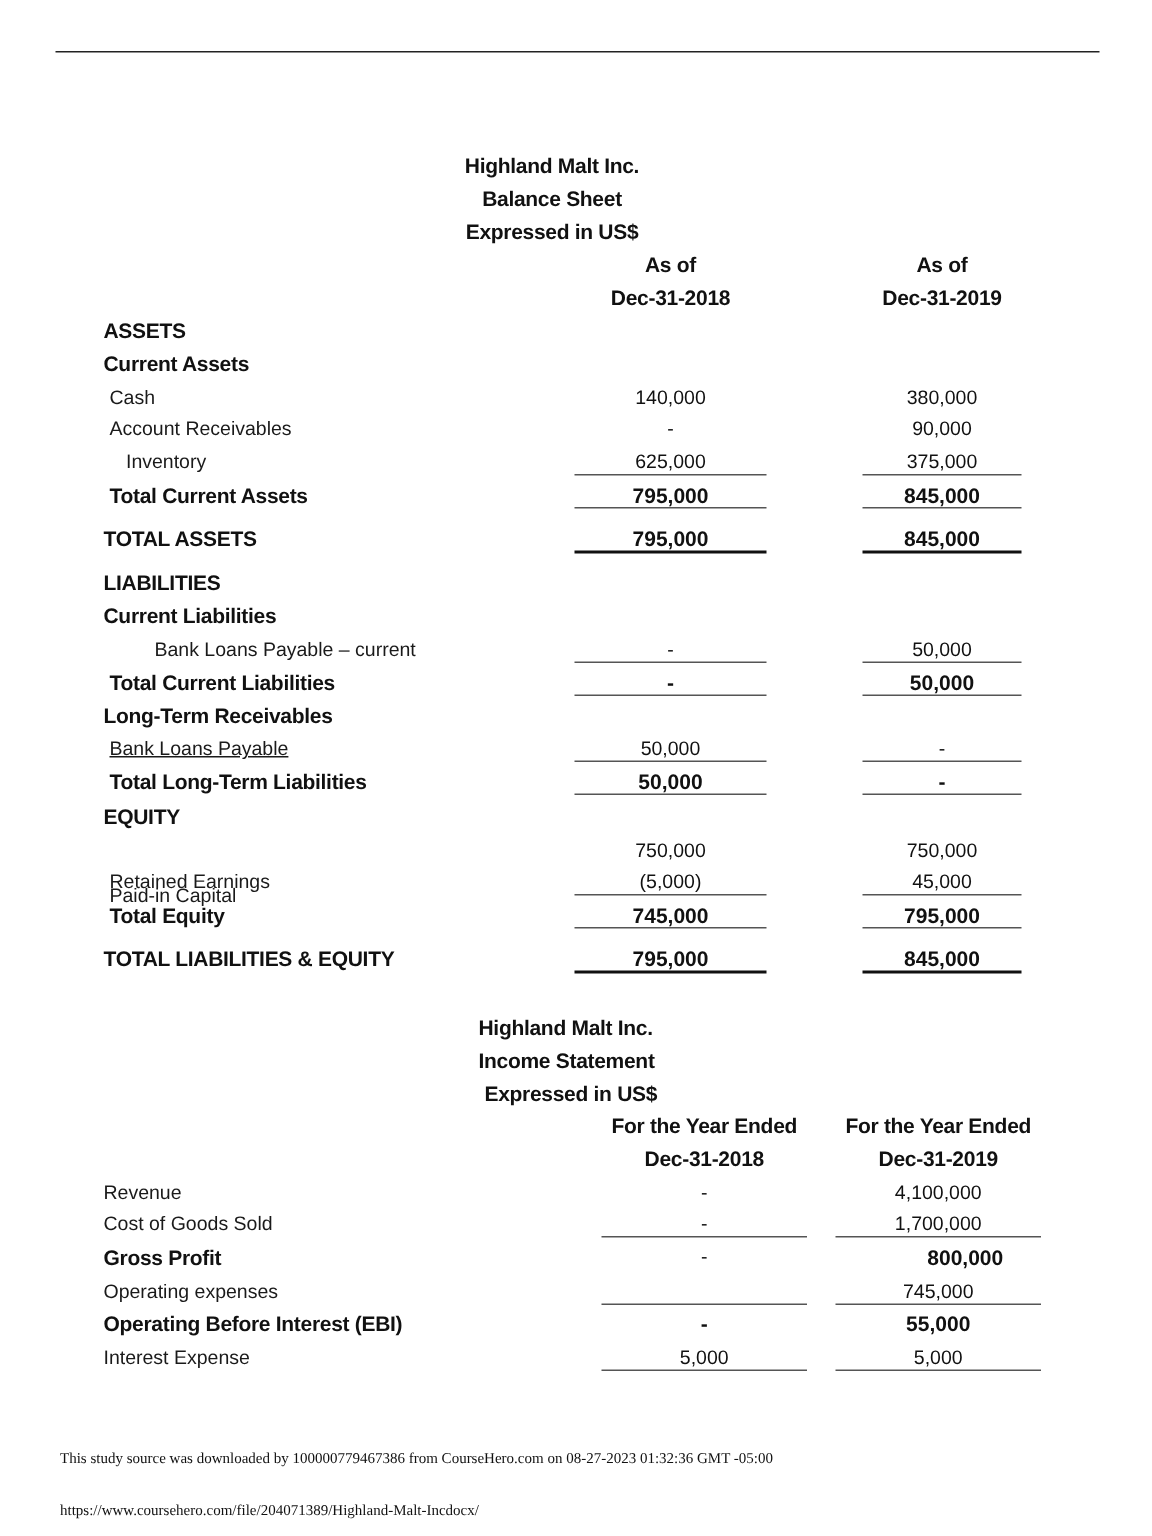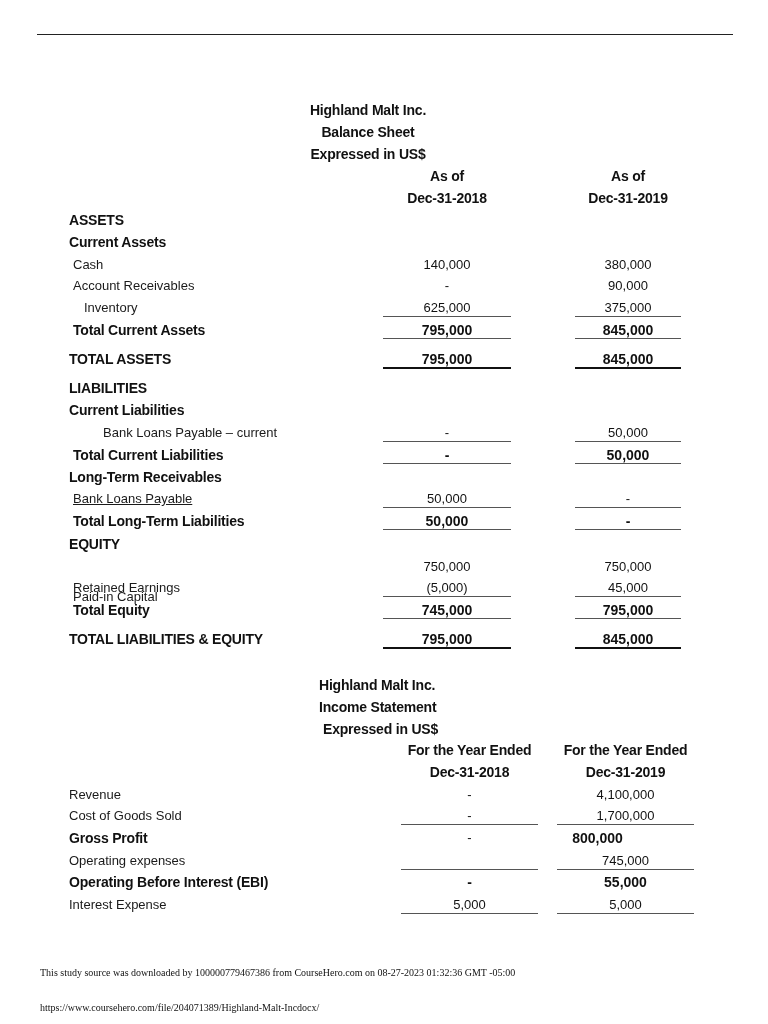--- a/index.html
+++ b/index.html
@@ -103,21 +103,21 @@
 <div class="t n" style="left:69px; top:787px;">Revenue</div>
 <div class="cell" style="left:401px; top:787px; width:137px;">-</div>
 <div class="cell" style="left:557px; top:787px; width:137px;">4,100,000</div>
 
 <div class="t n" style="left:69px; top:808px;">Cost of Goods Sold</div>
 <div class="cell ul" style="left:401px; top:808px; width:137px;">-</div>
 <div class="cell ul" style="left:557px; top:808px; width:137px;">1,700,000</div>
 
 <div class="t b" style="left:69px; top:830px;">Gross Profit</div>
 <div class="cell" style="left:401px; top:830px; width:137px;">-</div>
-<div class="cell bold" style="left:529px; top:830px; width:137px;">800,000</div>
+<div class="cell bold" style="left:575px; top:830px; width:137px;">800,000</div>
 
 <div class="t n" style="left:69px; top:853px;">Operating expenses</div>
 <div class="cell ul" style="left:401px; top:853px; width:137px; height:16px;"></div>
 <div class="cell ul" style="left:557px; top:853px; width:137px;">745,000</div>
 
 <div class="t b" style="left:69px; top:874px;">Operating Before Interest (EBI)</div>
 <div class="cell bold" style="left:401px; top:874px; width:137px;">-</div>
 <div class="cell bold" style="left:557px; top:874px; width:137px;">55,000</div>
 
 <div class="t n" style="left:69px; top:897px;">Interest Expense</div>

